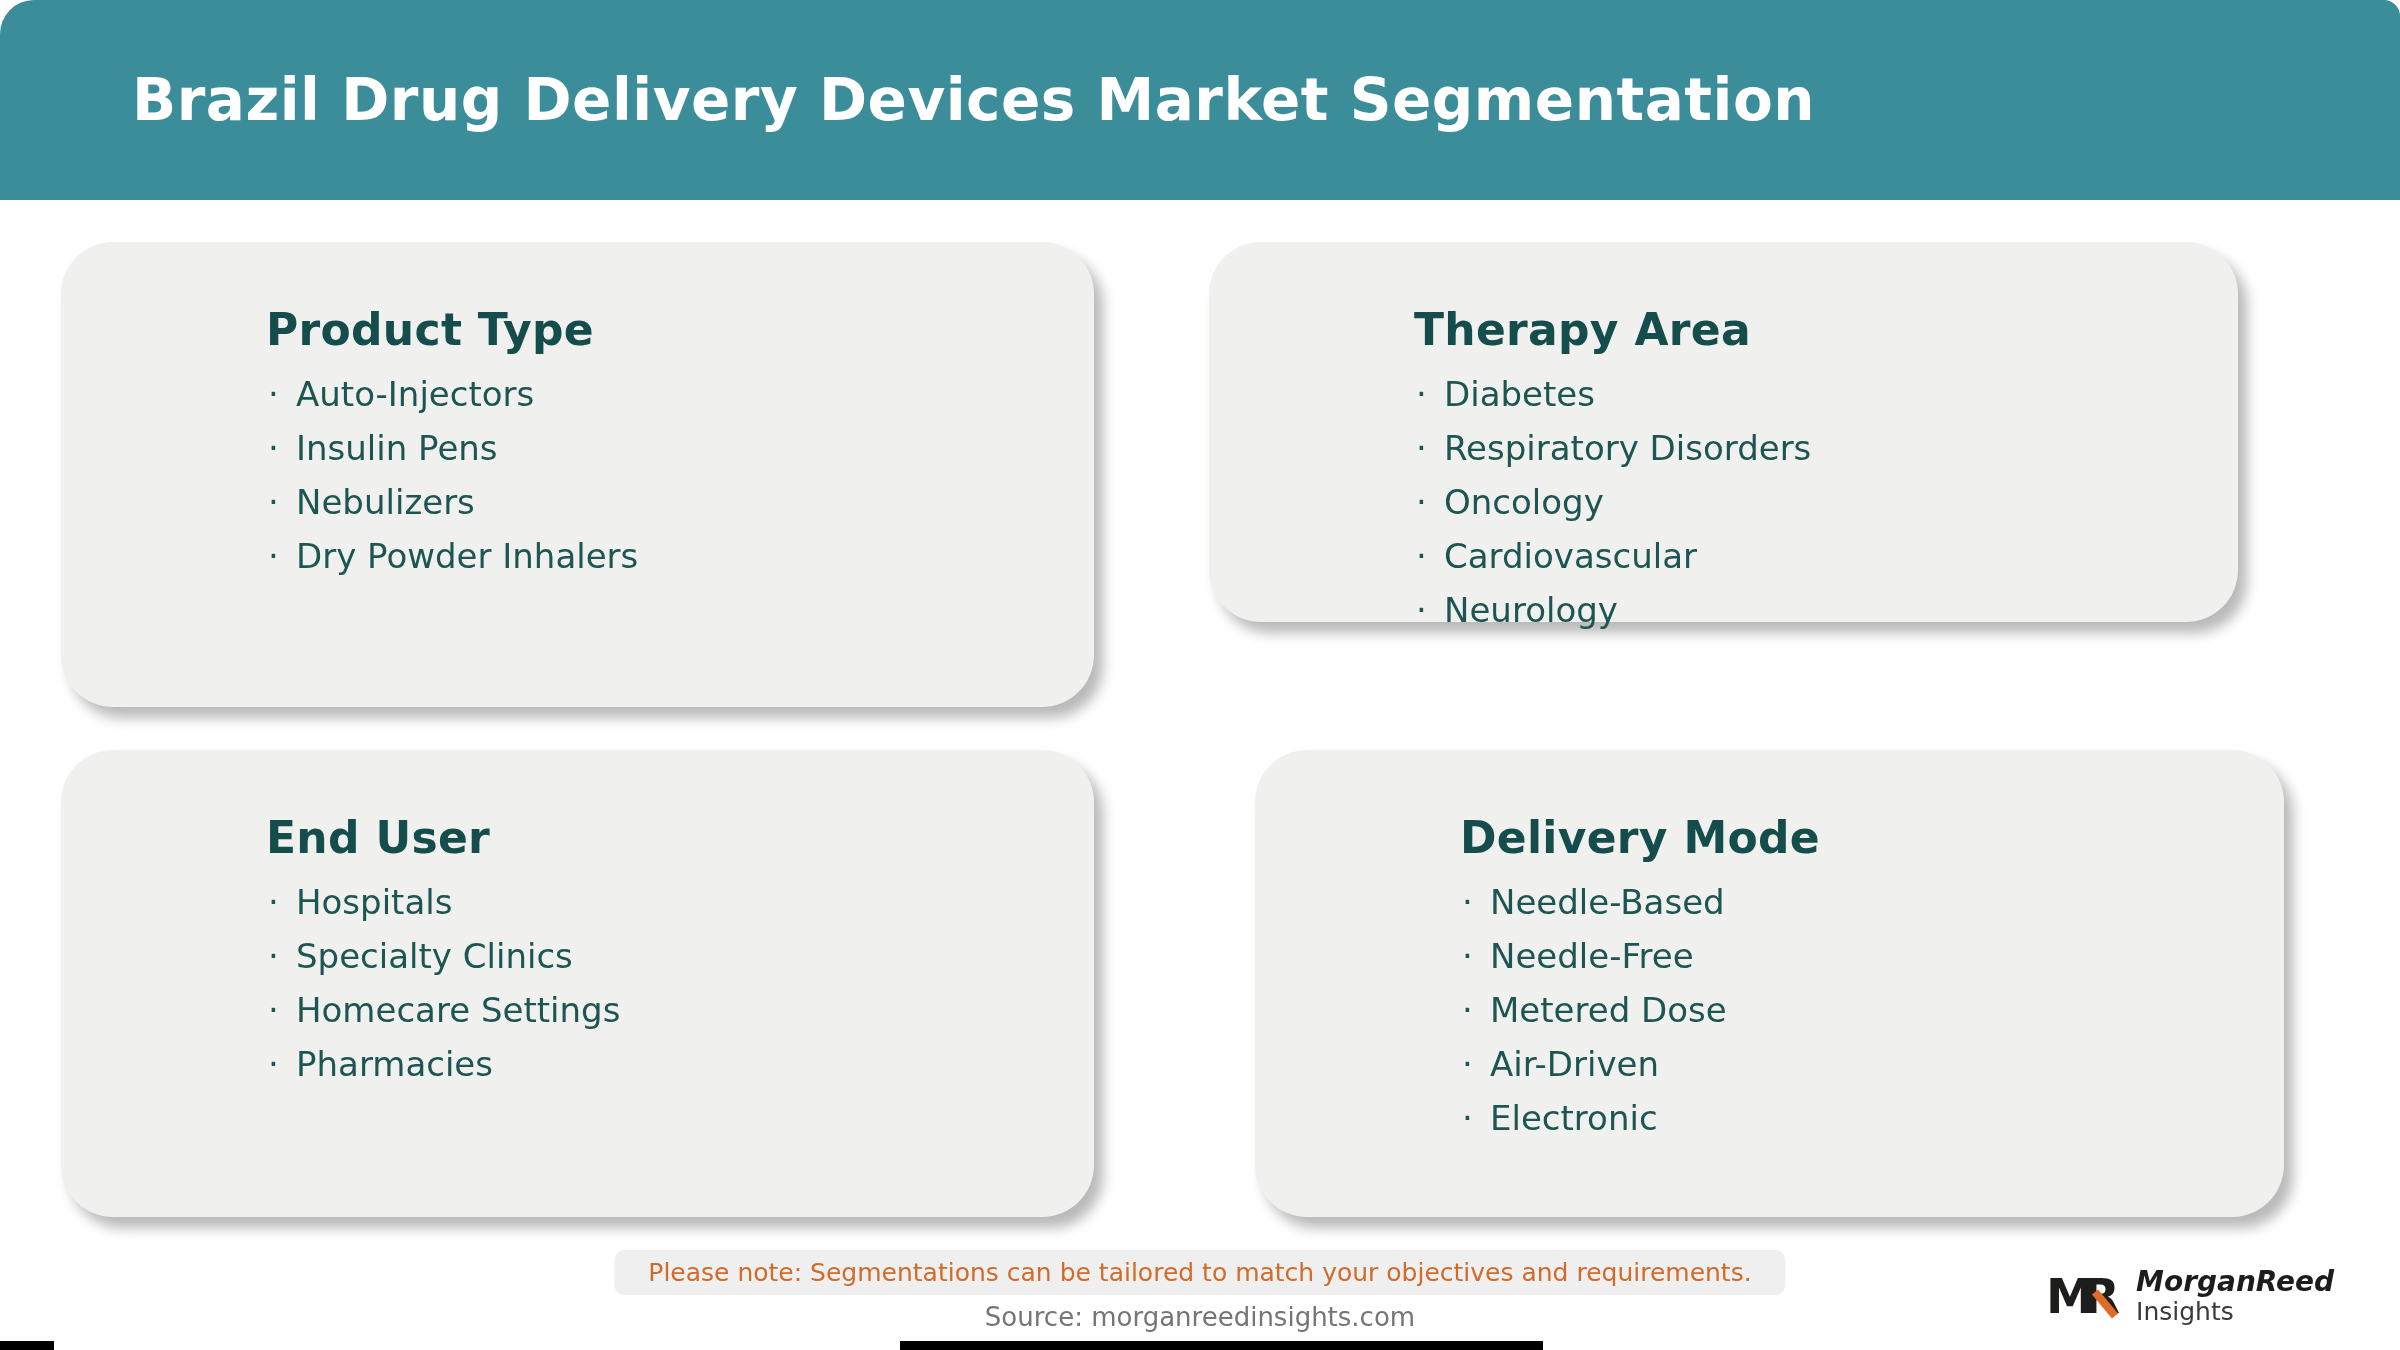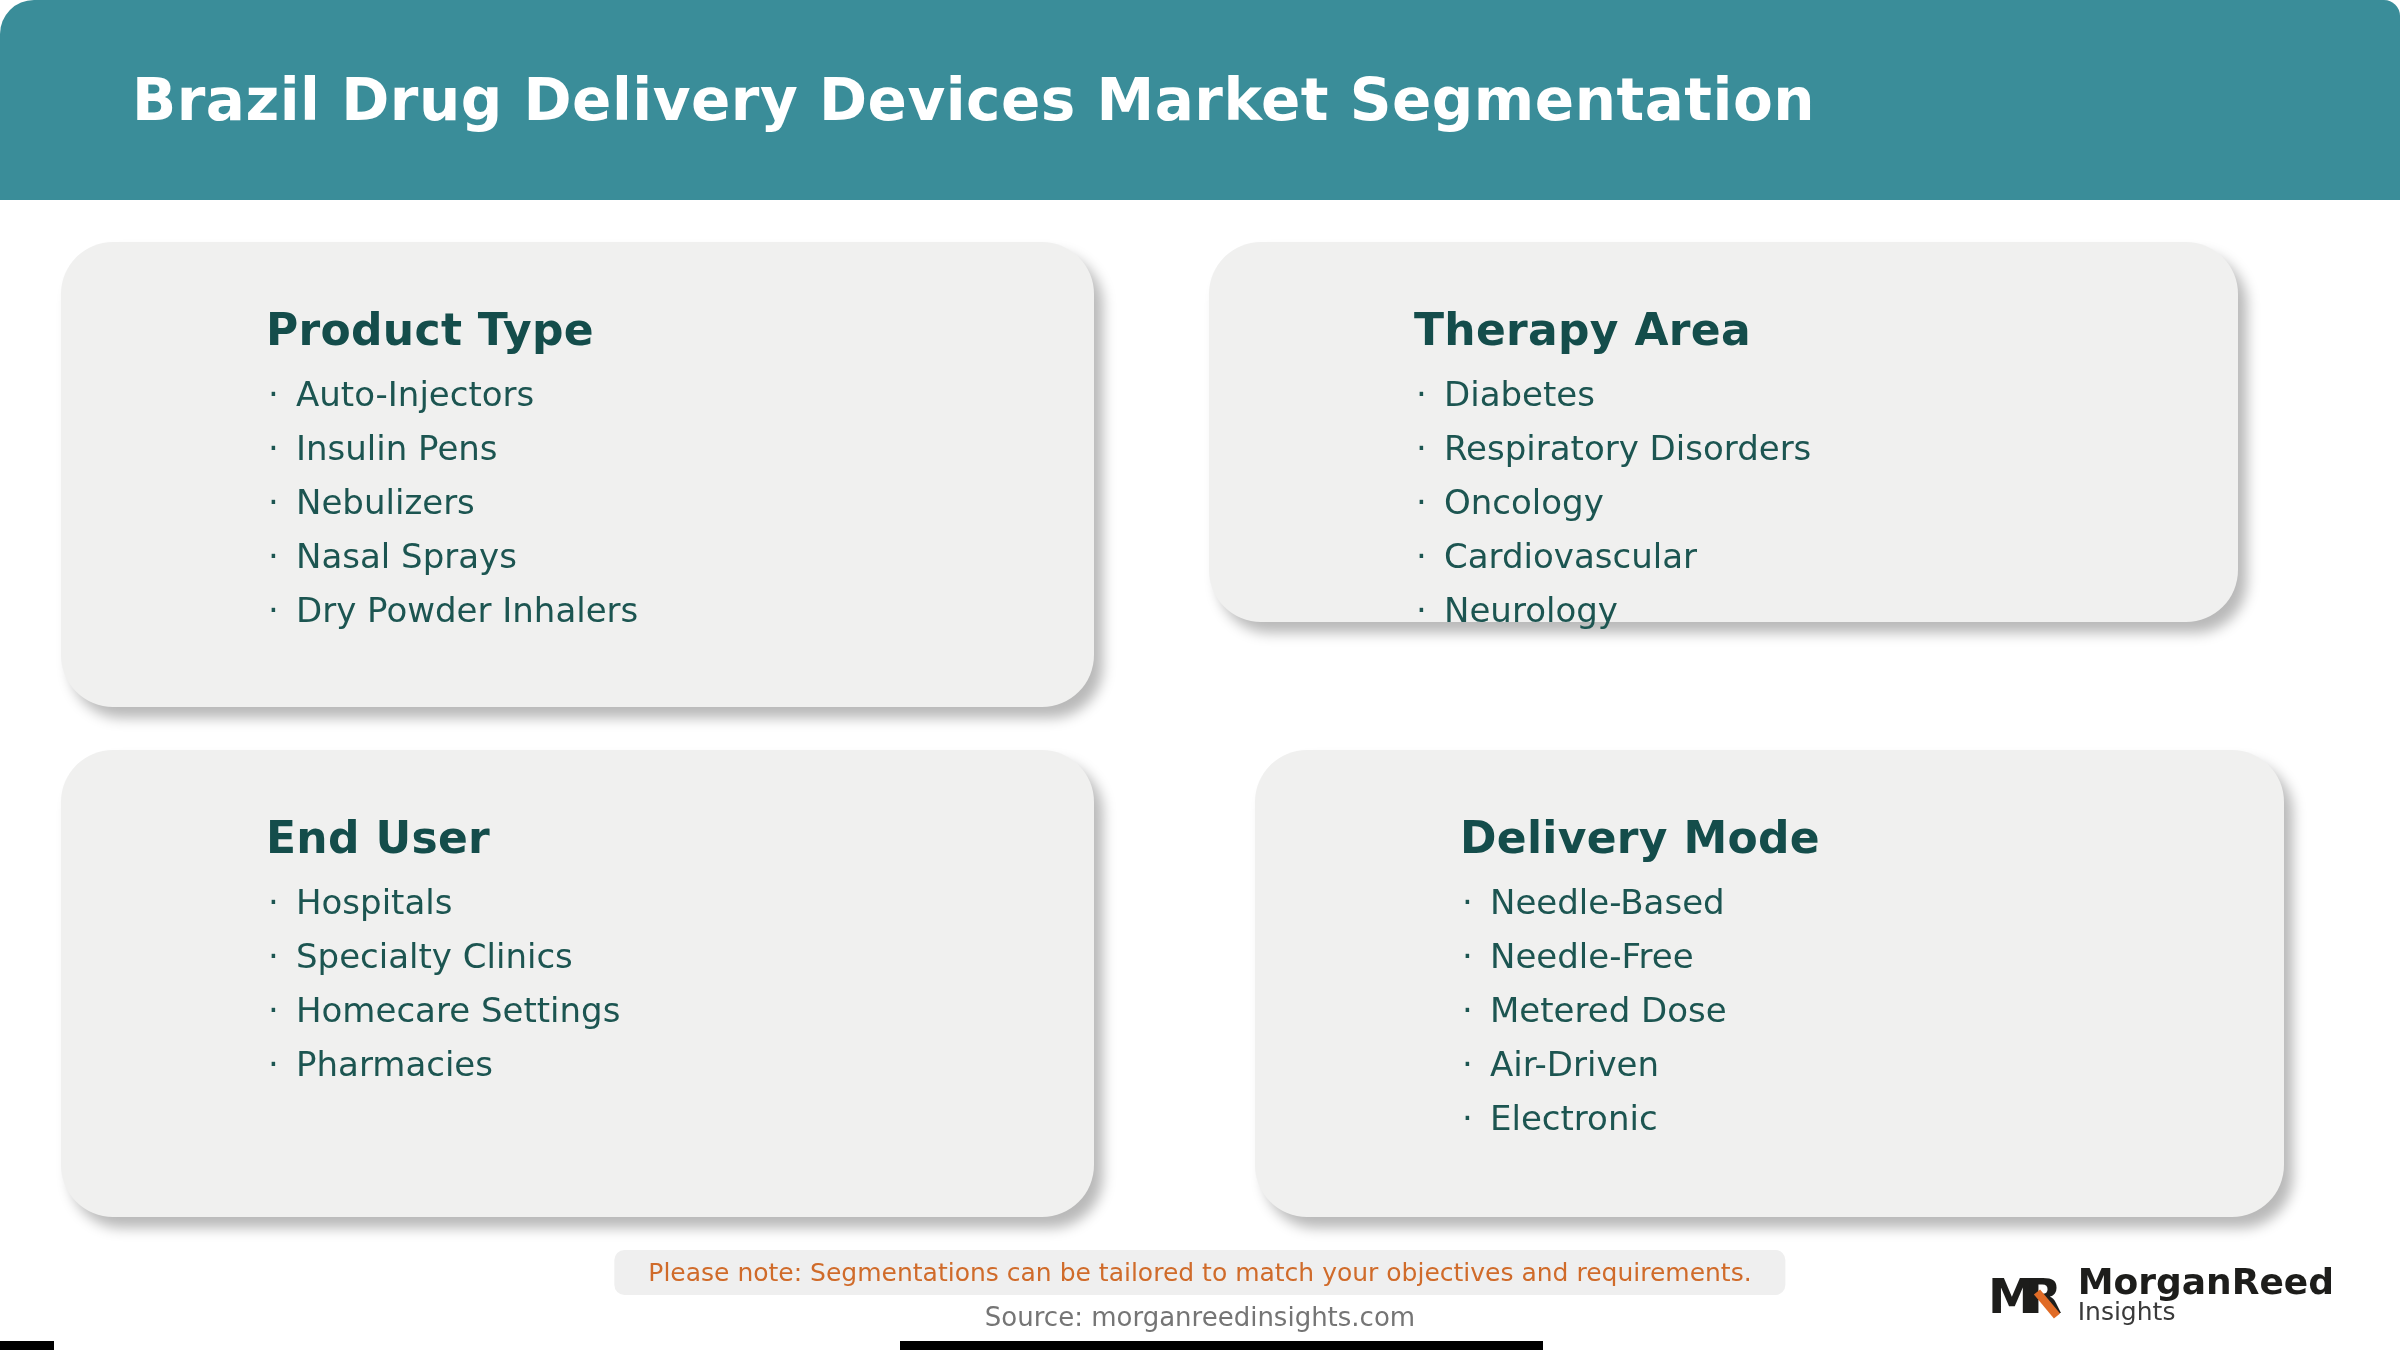--- a/index.html
+++ b/index.html
@@ -77,21 +77,21 @@
     font-size:26px;color:var(--source_color);white-space:nowrap;
   }
 
   
   .logo{
     position:absolute;right:66px;top:1266px;
     display:flex;align-items:center;gap:12px;
   }
   .logo-mark{width:78px;height:56px;display:block;}
   .logo-text .logo-name{
-    font-size:36px;font-weight:700;color:var(--logo_dark);line-height:32px;
+    font-size:28px;font-weight:700;color:var(--logo_dark);line-height:32px;font-style:italic;
   }
   .logo-text .logo-sub{
     font-size:25px;font-weight:400;color:#3a3a3a;line-height:28px;
   }
 
   
   .edge-bar{position:absolute;bottom:0;height:9px;background:var(--edge_bar);}
   .edge-bar-left{left:0;width:54px;}
   .edge-bar-center{left:900px;width:643px;}
 </style>
@@ -103,21 +103,20 @@
   <header class="banner">
     <h1>Brazil Drug Delivery Devices Market Segmentation</h1>
   </header>
 
   <section class="card card-1">
     <h2>Product Type</h2>
     <ul>
         <li>Auto-Injectors</li>
         <li>Insulin Pens</li>
         <li>Nebulizers</li>
-        <li>Nasal Sprays</li>
         <li>Dry Powder Inhalers</li>
       </ul>
   </section>
 
   <section class="card card-2">
     <h2>Therapy Area</h2>
     <ul>
         <li>Diabetes</li>
         <li>Respiratory Disorders</li>
         <li>Oncology</li>

